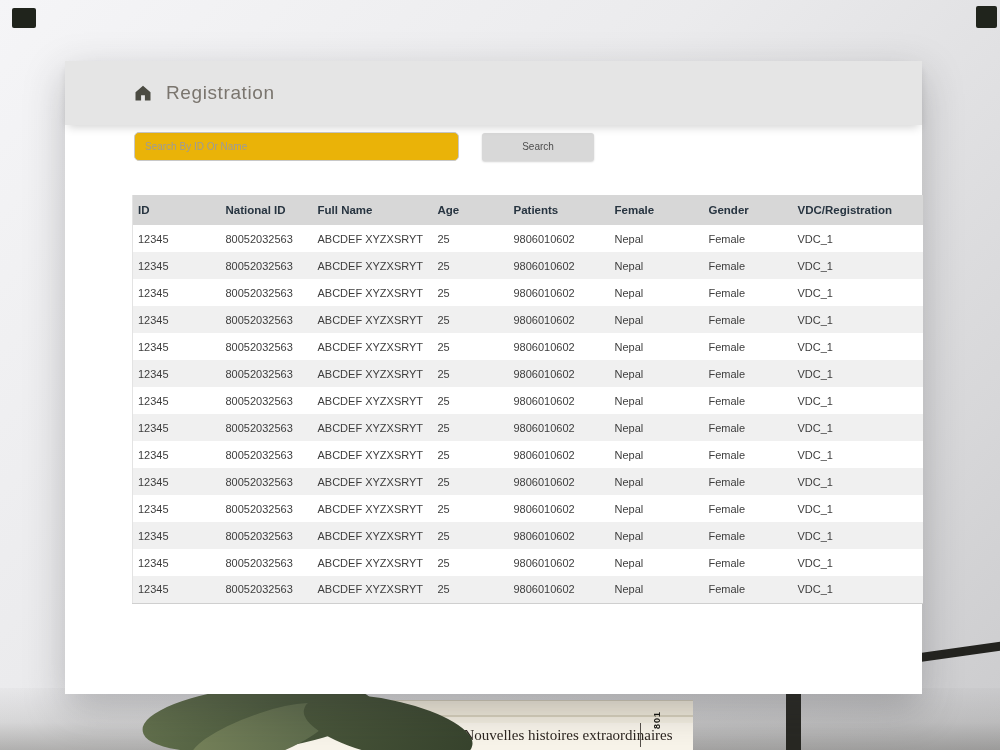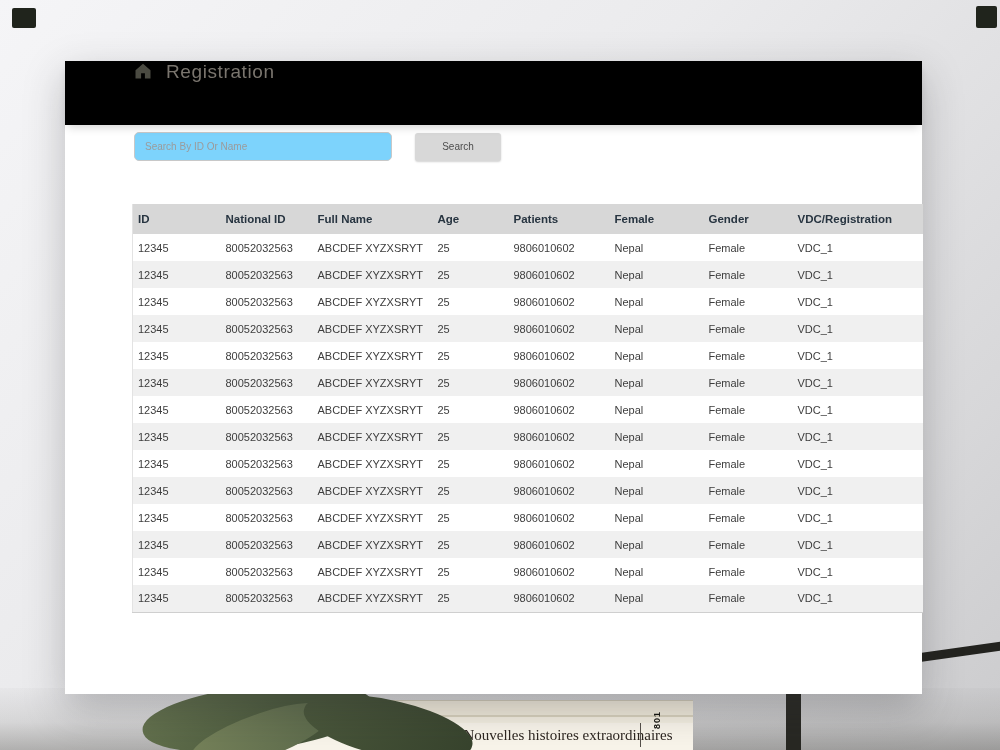--- a/index.html
+++ b/index.html
@@ -58,53 +58,53 @@
   .dark-book { position: absolute; left: 786px; top: 694px; width: 15px; height: 56px;
                background: #282823; z-index: 1; }
 
   
   .card {
     position: absolute; left: 65px; top: 61px; width: 857px; height: 633px; z-index: 3;
     background: var(--card-bg, #ffffff);
     box-shadow: 0 14px 38px rgba(45,45,50,0.28);
   }
   .card-header {
-    position: relative; z-index: 2; height: 64px; background: #000000;
-    display: flex; align-items: flex-start; padding-left: 68px;
+    position: relative; z-index: 2; height: 64px; background: #e5e5e5;
+    display: flex; align-items: center; padding-left: 68px;
     box-shadow: 0 5px 9px -3px rgba(0,0,0,0.18);
   }
   .home-icon { display: inline-flex; margin-right: 13px; cursor: pointer; }
   .card-title {
     font-size: 19px; font-weight: 500; letter-spacing: 0.6px;
     color: var(--title-text, #7a756e);
   }
 
   .card-body { position: relative; z-index: 1; }
 
   .find-heading {
     margin: 24px 0 0 69px;
     font-size: 14px; font-weight: bold; letter-spacing: 0.2px;
     color: var(--heading-text, #1c2b39);
   }
   .search-row { margin: 7px 0 0 69px; display: flex; align-items: center; }
   .search-input {
-    width: 258px; height: 29px; padding: 0 10px;
+    width: 325px; height: 29px; padding: 0 10px;
     border: 1px solid #c8c8c8; border-radius: 5px; outline: none;
-    font-size: 10px; color: #444; background: #7dd3fc;
+    font-size: 10px; color: #444; background: #eab308;
   }
   .search-input::placeholder { color: #9b9b9b; }
   .search-button {
-    margin-left: 23px; width: 86px; height: 28px;
+    margin-left: 23px; width: 112px; height: 28px;
     background: var(--button-bg, #d8d8d8); border: none; border-radius: 3px;
     font-size: 10px; color: #4d4d4d; cursor: pointer;
     box-shadow: 0 1px 2px rgba(0,0,0,0.18);
   }
 
   .patients-table {
-    margin: 43px 0 0 67px; width: 790px;
+    margin: 34px 0 0 67px; width: 790px;
     border-collapse: collapse; table-layout: fixed;
     border-left: 1px solid #e3e3e3;
   }
   .patients-table th {
     background: var(--table-header-bg, #d7d7d7);
     color: var(--table-header-text, #273440);
     font-size: 11.5px; font-weight: bold; text-align: left;
     height: 30px; padding-left: 5px;
   }
   .patients-table td {

